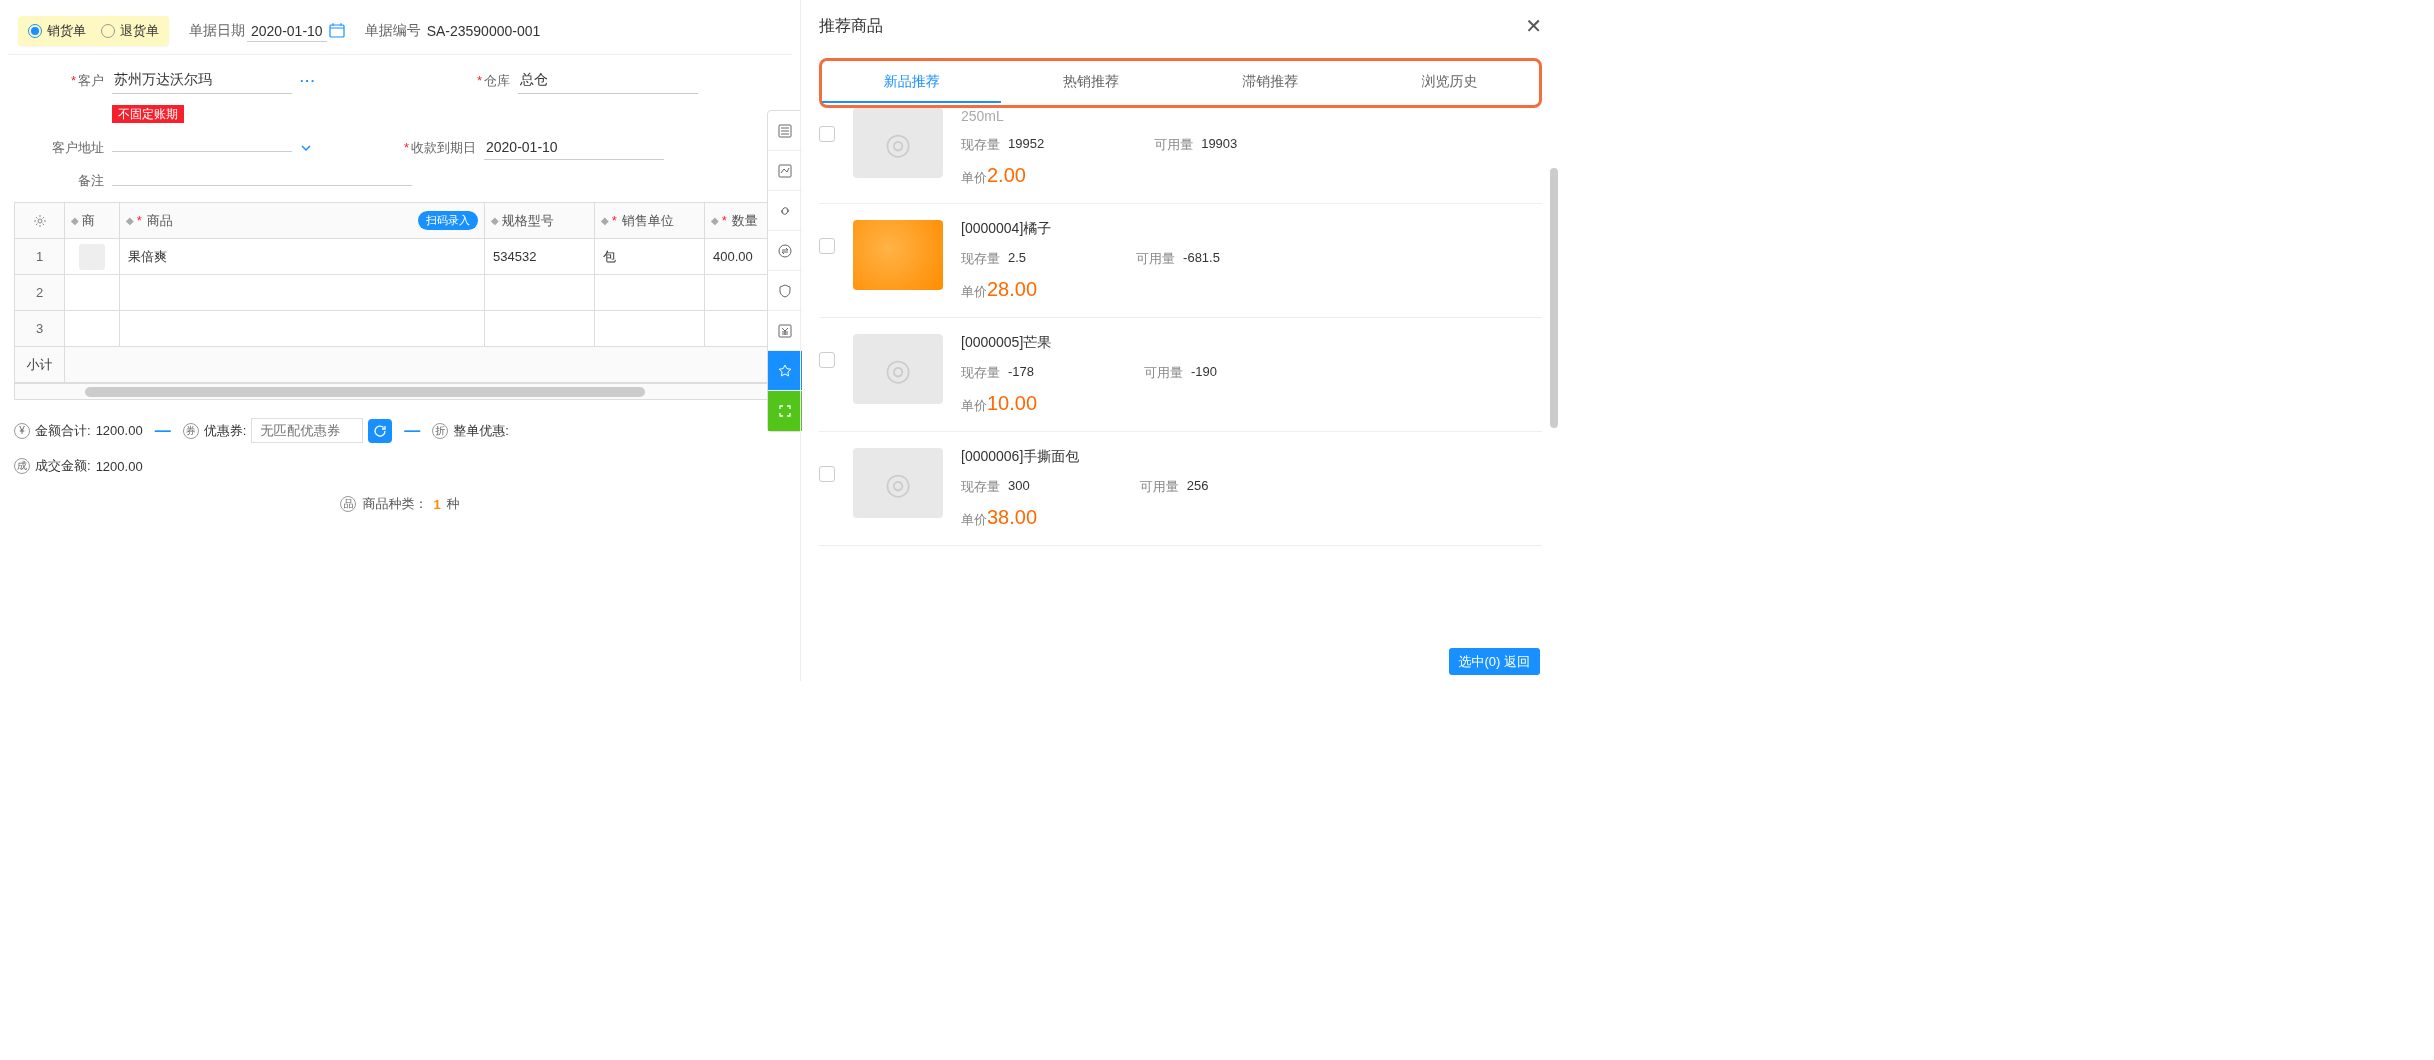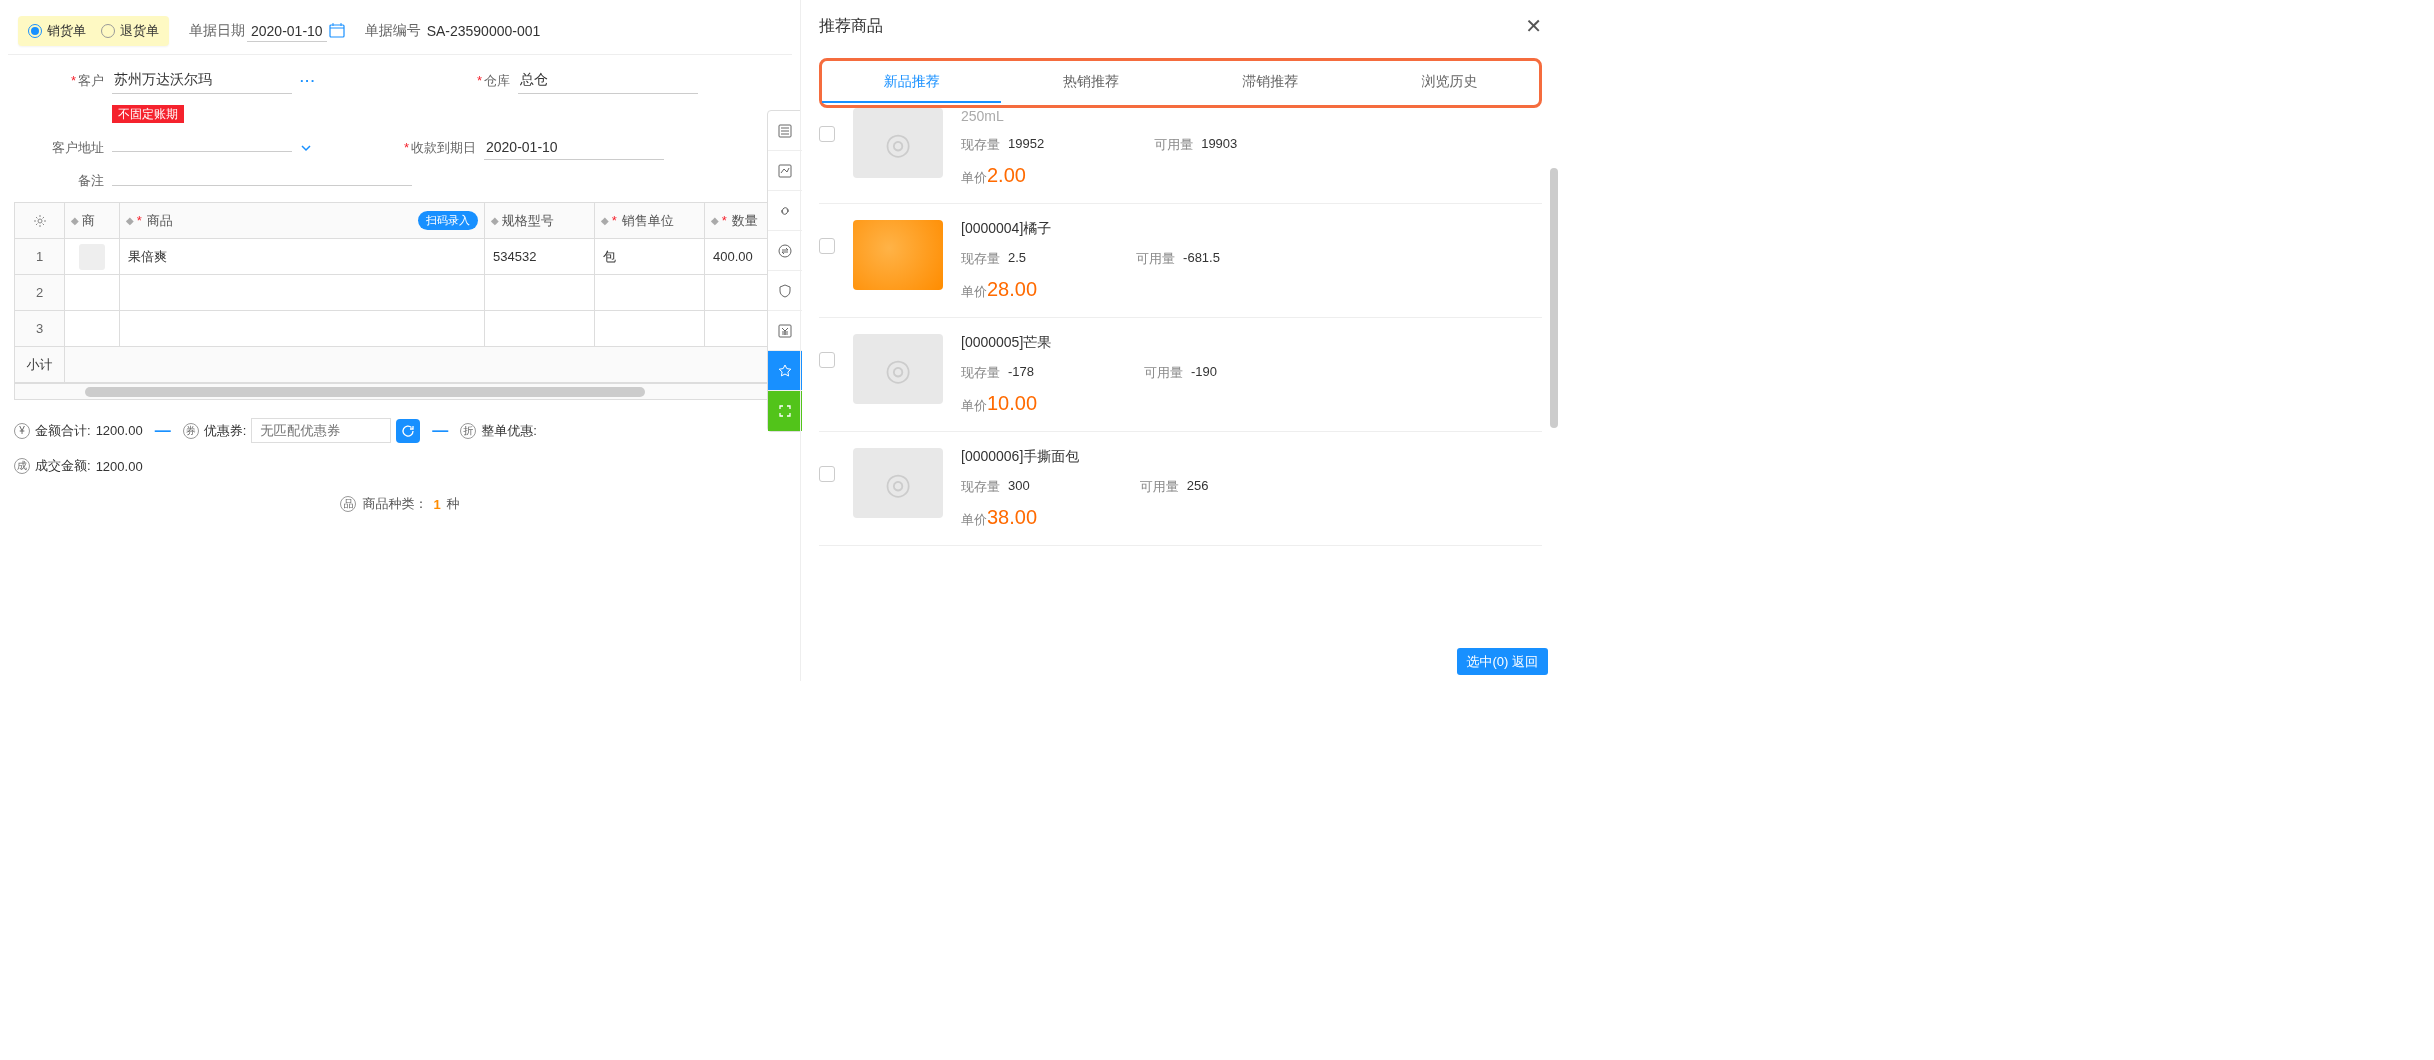--- a/index.html
+++ b/index.html
@@ -57,21 +57,21 @@
     .subtotal-row .gc.rownum { color: #333; }
 
     .hscroll { height: 16px; background: #fafafa; position: relative; border-top:1px solid #ddd;}
     .hscroll .thumbbar { position: absolute; left: 70px; top: 3px; width: 560px; height: 10px; background: #ccc; border-radius: 5px; }
 
     
     .totals { display: flex; align-items: center; gap: 12px; margin-top: 18px; flex-wrap: wrap; }
     .tot-item { display: flex; align-items: center; gap: 5px; }
     .circ-icon { width: 16px; height: 16px; border: 1px solid #999; border-radius: 50%; display: inline-flex; align-items: center; justify-content: center; font-size: 10px; color: #666; }
     .dash { color: #1890ff; font-weight: bold; font-size: 16px; }
-    .coupon-input { border: 1px solid #ddd; padding: 4px 8px; color: #aaa; width: 140px; }
+    .coupon-input { border: 1px solid #ddd; padding: 4px 8px; color: #aaa; width: 112px; }
     .refresh-btn { width: 24px; height: 24px; background: #1890ff; color: #fff; border-radius: 4px; display: inline-flex; align-items: center; justify-content: center; }
 
     .bottom-line { text-align: center; padding: 20px 0 0; color: #555; display:flex; align-items:center; justify-content:center; gap:6px;}
     .bottom-line .orange { color: #ff8c00; font-weight: bold; }
 
     
     .side-strip { position: absolute; right: -1px; top: 110px; width: 34px; background: #fff; border: 1px solid #ddd; border-radius: 4px 0 0 4px; display: flex; flex-direction: column; }
     .side-strip .sicon { width: 34px; height: 40px; display: flex; align-items: center; justify-content: center; color: #666; border-bottom: 1px solid #eee; cursor: pointer; }
     .side-strip .sicon.active { background: #1890ff; color: #fff; }
     .side-strip .sicon.green { background: #52c41a; color: #fff; border-bottom: none; }
@@ -94,21 +94,21 @@
     .rec-stats { display: flex; gap: 110px; }
     .stat { display: flex; gap: 8px; font-size: 13px; }
     .stat .sl { color: #888; }
     .stat .sv { color: #333; }
     .rec-price { margin-top: 10px; display: flex; gap: 0; align-items: baseline; }
     .rec-price .pl { color: #888; font-size: 13px; }
     .rec-price .pv { color: #ff6a00; font-size: 20px; font-weight: 500; }
 
     .vscroll { position: absolute; right: 2px; top: 60px; width: 8px; height: 260px; background: #ccc; border-radius: 4px; }
 
-    .rp-footer { position: absolute; bottom: 10px; right: 12px; margin-top: 10px; }
+    .rp-footer { position: absolute; bottom: 10px; right: 20px; margin-top: 10px; }
     .sel-btn { background: #1890ff; color: #fff; padding: 6px 10px; border-radius: 3px; font-size: 13px; cursor: pointer; }
 
     svg { display: block; }
   </style>
 </head>
 <body>
 
 <div class="app">
 
   <div class="left-panel">

